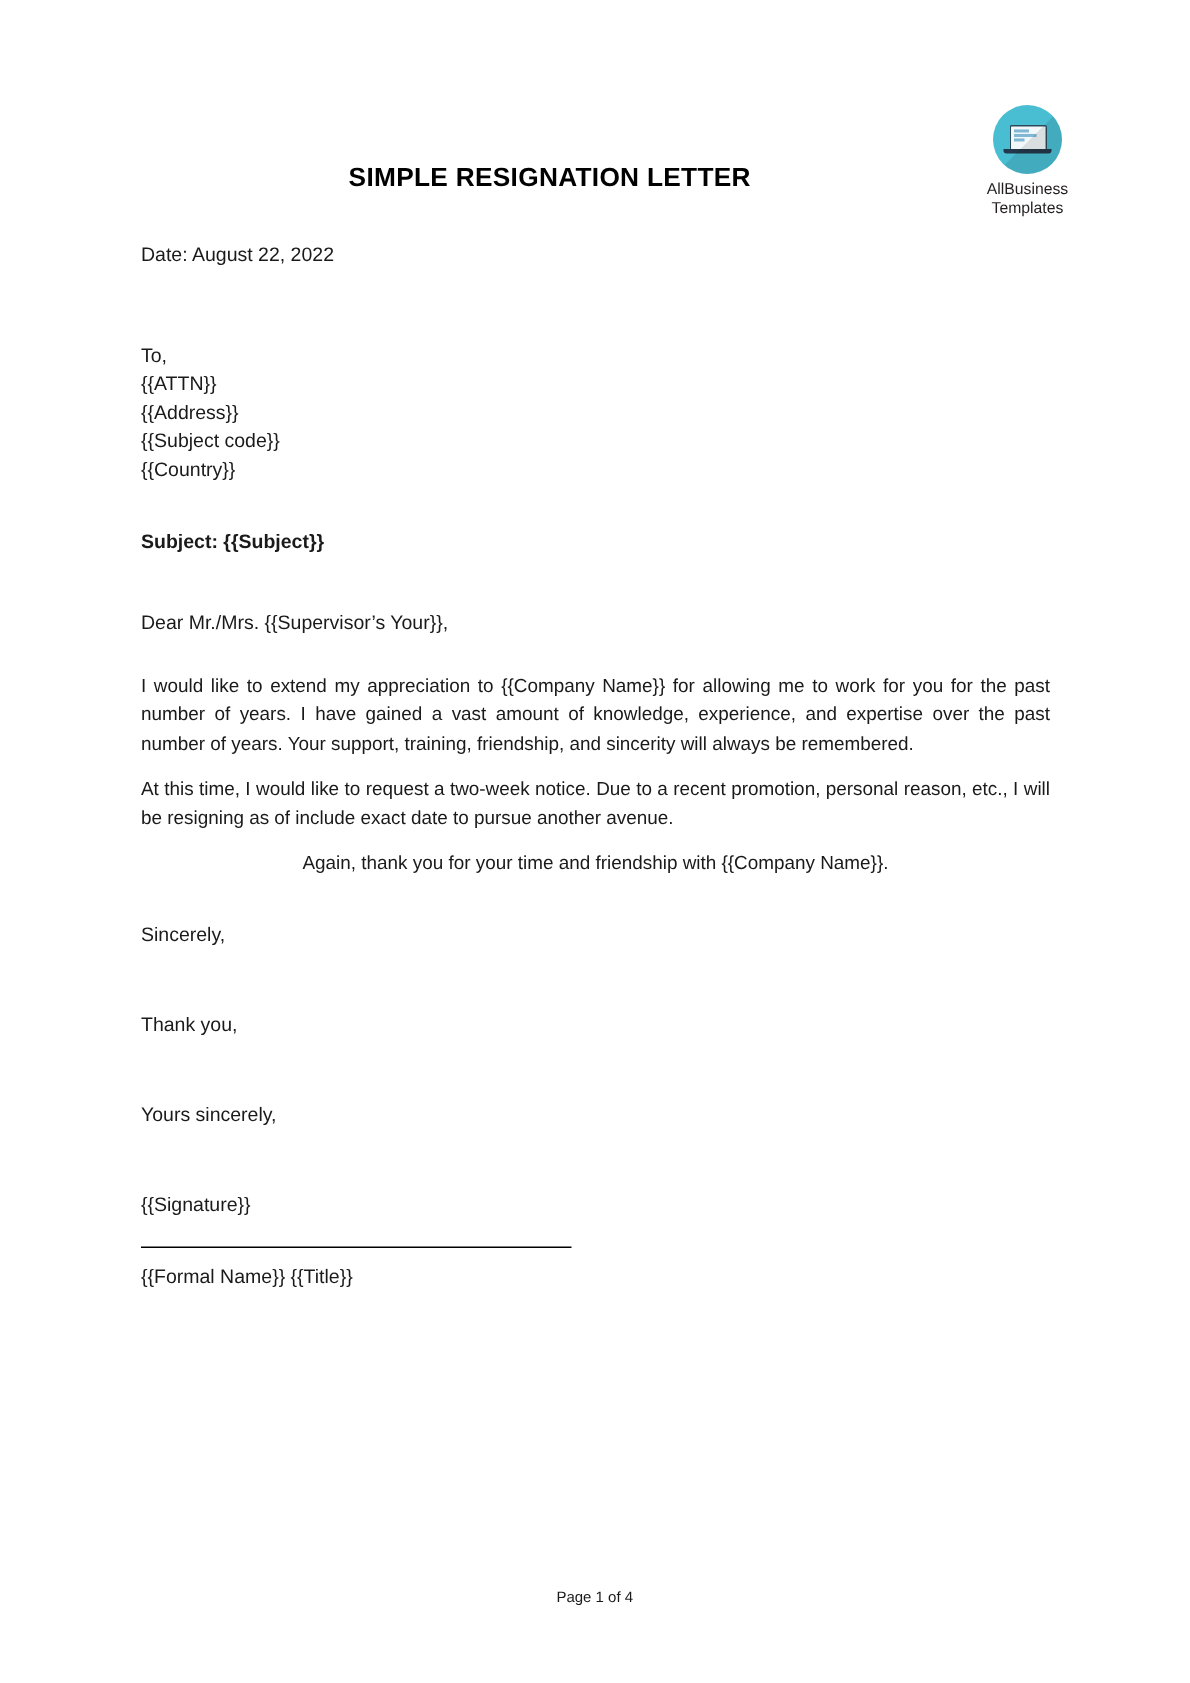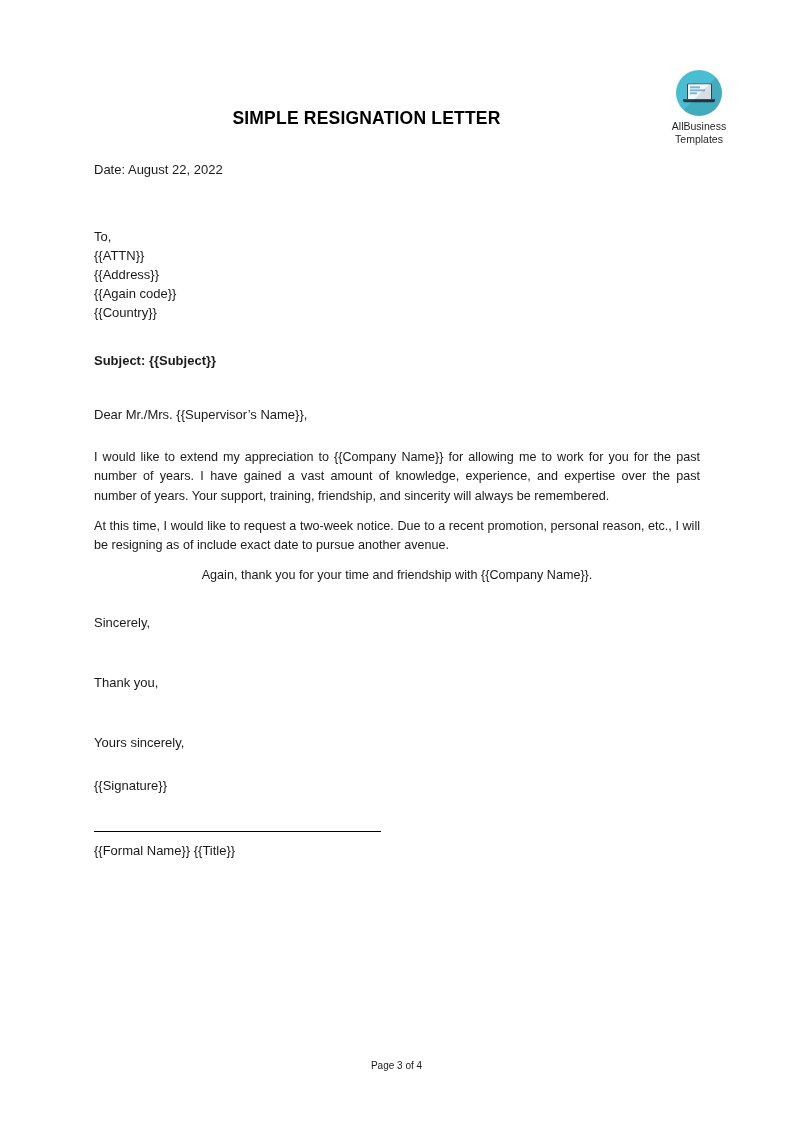--- a/index.html
+++ b/index.html
@@ -28,21 +28,21 @@
     text-align: center;
     font-size: 17.5px;
     font-weight: bold;
     letter-spacing: 0.2px;
     color: #000;
   }
 
   
   #logo-block {
     position: absolute;
-    left: 658px;
+    left: 644px;
     top: 70px;
     width: 82px;
     text-align: center;
   }
   #logo-mark {
     position: relative;
     width: 46px;
     height: 46px;
     margin: 0 auto;
     border-radius: 50%;
@@ -118,21 +118,21 @@
     text-align: justify;
     color: #1a1a1a;
   }
   #para-1 { top: 435px; }
   #para-2 { top: 504px; }
   #para-3 { top: 553px; text-align: center; }
 
   #closing-1 { top: 613px; }
   #closing-2 { top: 673px; text-align: center; }
   #closing-3 { top: 733px; }
-  #signature-placeholder { top: 776px; text-align: right; }
+  #signature-placeholder { top: 793px; text-align: right; }
 
   #signature-line {
     position: absolute;
     left: 94px;
     top: 831px;
     width: 287px;
     height: 0;
     border-top: 1.6px solid #000;
   }
   #signature-name { top: 841px; }
@@ -171,41 +171,41 @@
       <div>Templates</div>
     </div>
   </div>
 
   <div class="blk" id="date-line">Date:  August 22, 2022</div>
 
   <div class="blk" id="address-block">
     <div>To,</div>
     <div>{{ATTN}}</div>
     <div>{{Address}}</div>
-    <div>{{Again code}}</div>
+    <div>{{Subject code}}</div>
     <div>{{Country}}</div>
   </div>
 
   <div class="blk" id="subject-line">Subject: {{Subject}}</div>
 
-  <div class="blk" id="salutation">Dear Mr./Mrs. {{Supervisor’s Name}},</div>
+  <div class="blk" id="salutation">Dear Mr./Mrs. {{Supervisor’s Your}},</div>
 
   <p class="para" id="para-1">I would like to extend my appreciation to {{Company Name}} for allowing me to work for you for the past number of years.  I have gained a vast amount of knowledge, experience, and expertise over the past number of years.  Your support, training, friendship, and sincerity will always be remembered.</p>
 
   <p class="para" id="para-2">At this time, I would like to request a two-week notice.  Due to a recent promotion, personal reason, etc., I will be resigning as of include exact date to pursue another avenue.</p>
 
   <p class="para" id="para-3">Again, thank you for your time and friendship with {{Company Name}}.</p>
 
   <div class="blk" id="closing-1">Sincerely,</div>
 
   <div class="blk" id="closing-2">Thank you,</div>
 
   <div class="blk" id="closing-3">Yours sincerely,</div>
 
   <div class="blk" id="signature-placeholder">{{Signature}}</div>
 
   <div id="signature-line"></div>
 
   <div class="blk" id="signature-name">{{Formal Name}} {{Title}}</div>
 
-  <div id="footer">Page 3 of 4</div>
+  <div id="footer">Page 1 of 4</div>
 
 </div>
 
 </body></html>

